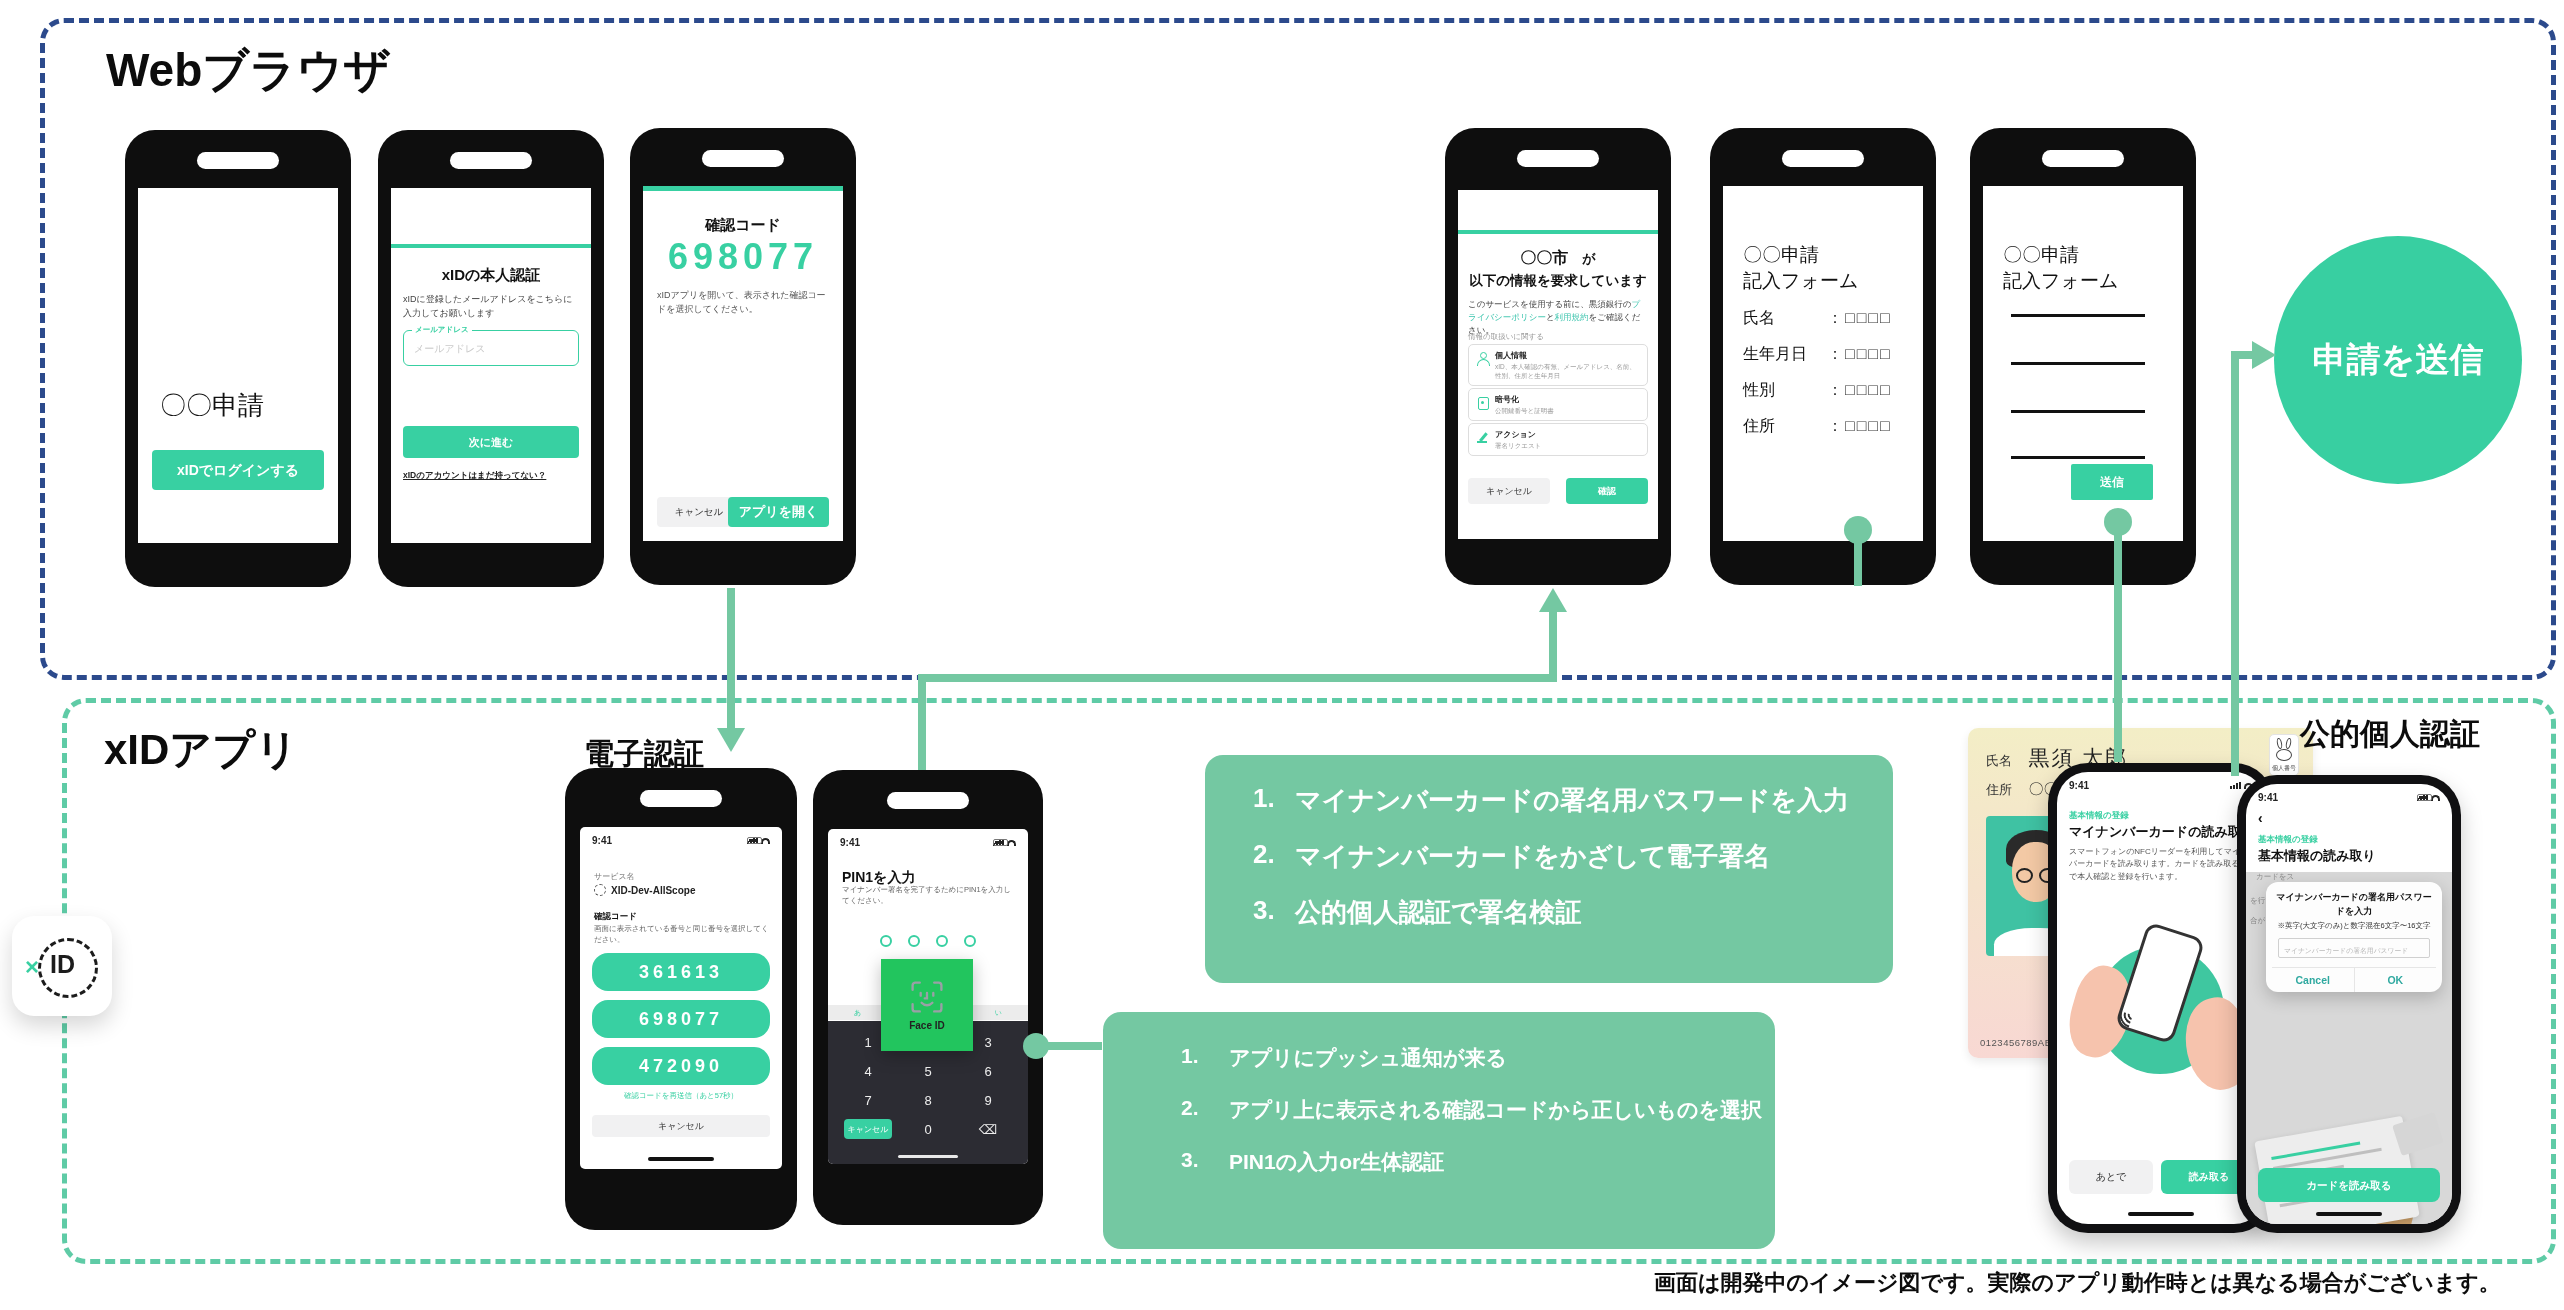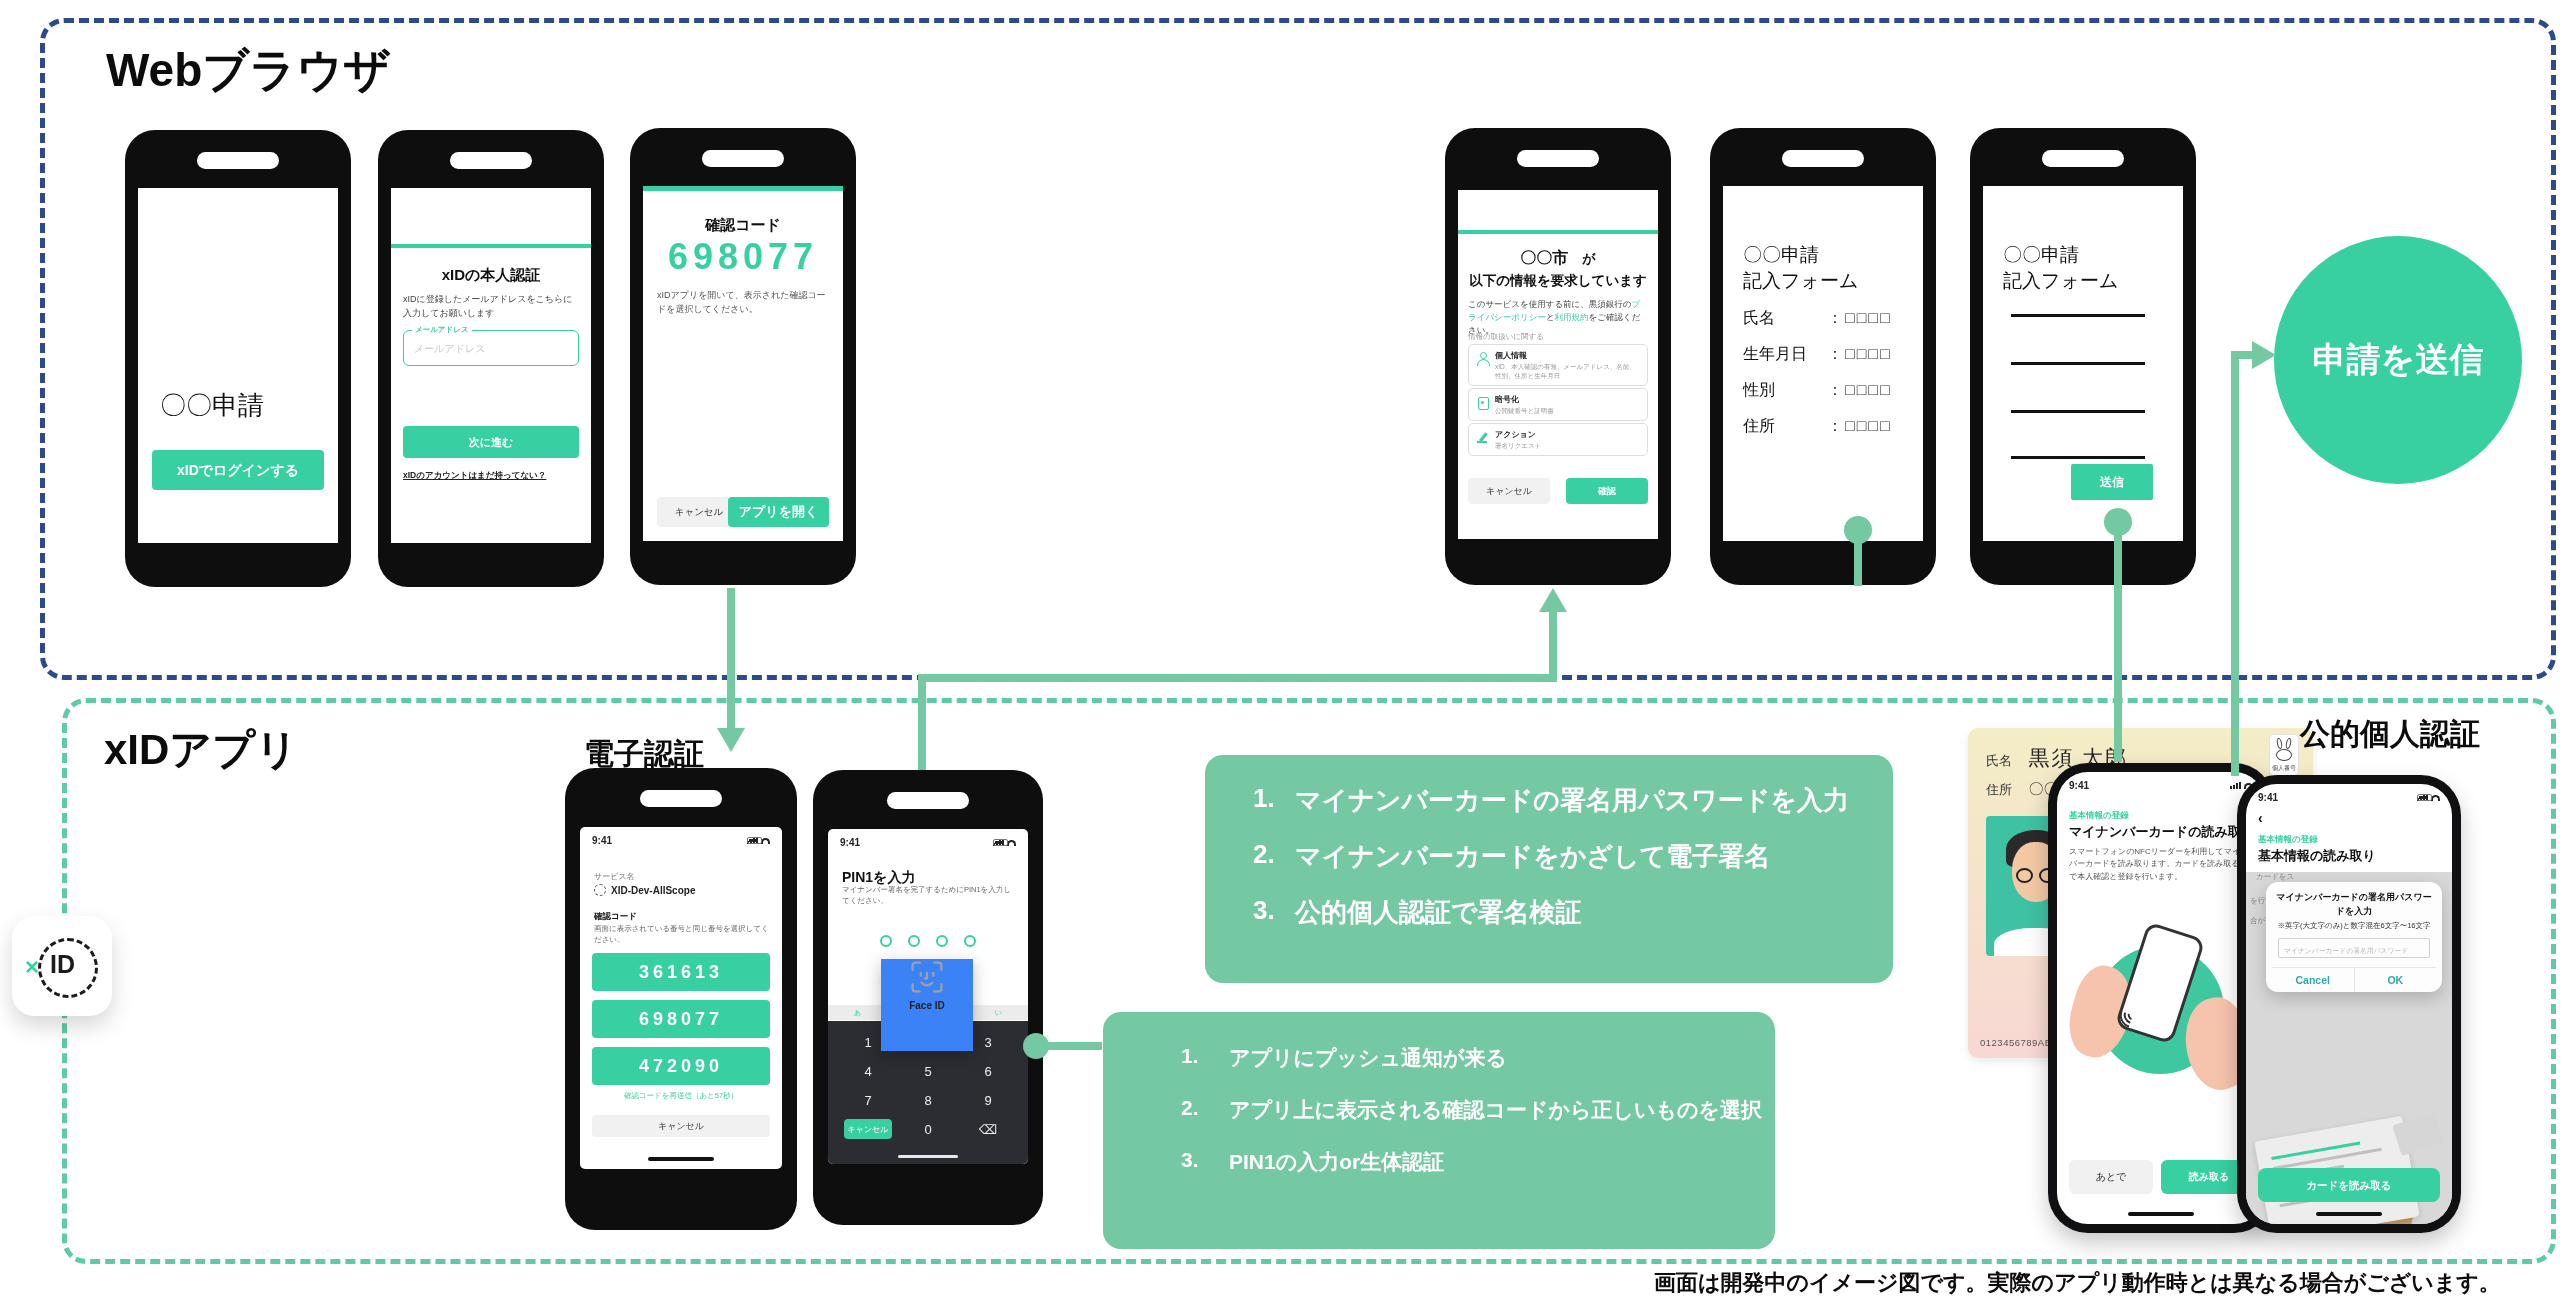--- a/index.html
+++ b/index.html
@@ -123,40 +123,40 @@
   .note2 .num{left:78px;font-size:21px;}
   .note2 .txt{left:126px;font-size:21px;}
 
   
   .pa-slabel{left:14px;top:44px;font-size:8px;color:#777;}
   .pa-srow{left:14px;top:57px;display:flex;align-items:center;gap:5px;}
   .pa-srow .sname{position:static;font-size:10px;font-weight:600;color:#222;}
   .xid-mini{position:static;width:12px;height:12px;border:1.5px dashed #555;border-radius:50%;}
   .pa-clabel{left:14px;top:84px;font-size:8.5px;font-weight:700;}
   .pa-inst{left:14px;right:8px;top:96px;font-size:7.5px;color:#666;line-height:1.5;}
-  .pa-code{left:12px;right:12px;height:38px;line-height:38px;font-size:18px;font-weight:700;letter-spacing:4px;border-radius:4px;}
+  .pa-code{left:12px;right:12px;height:38px;line-height:38px;font-size:18px;font-weight:700;letter-spacing:4px;border-radius:16px;}
   .pa-resend{left:0;right:0;top:264px;text-align:center;font-size:7.5px;color:#38d0a2;}
   .pa-cancel{left:12px;right:12px;top:288px;height:22px;line-height:22px;font-size:9px;}
 
   
   .pb-h{left:14px;top:40px;font-size:14px;font-weight:800;}
   .pb-inst{left:14px;right:10px;top:55px;font-size:7.5px;color:#666;line-height:1.5;}
   .pb-dots{left:0;right:0;top:106px;display:flex;justify-content:center;gap:16px;}
   .pb-dots i{position:static;width:12px;height:12px;border:2.2px solid #38d0a2;border-radius:50%;}
   .pb-strip{left:0;right:0;top:176px;height:15px;background:#ececec;display:flex;justify-content:space-between;
             align-items:center;padding:0 26px;}
   .pb-strip span{position:static;font-size:7px;color:#38d0a2;}
   .pb-pad{left:0;right:0;top:192px;bottom:0;background:#2c2c33;padding:8px 10px 16px;
           display:grid;grid-template-columns:1fr 1fr 1fr;grid-auto-rows:26px;row-gap:3px;}
   .pb-pad div{position:static;color:#eee;font-size:13px;display:flex;align-items:center;justify-content:center;}
   .pad-cancel{background:#38d0a2;border-radius:4px;font-size:8px !important;margin:3px 6px;color:#fff !important;}
   .pb-home{left:50%;transform:translateX(-50%);bottom:6px;width:60px;height:3px;background:#e9e9e9;border-radius:2px;}
-  .faceid-card{left:53px;top:130px;width:92px;height:92px;background:#3b82f6;z-index:5;
+  .faceid-card{left:53px;top:130px;width:92px;height:92px;background:#22c55e;z-index:5;
                box-shadow:0 5px 16px rgba(0,0,0,.25);display:flex;flex-direction:column;align-items:center;
-               justify-content:flex-start;gap:5px;}
+               justify-content:center;gap:5px;}
   .faceid-card svg{position:static;}
   .faceid-label{position:static;font-size:10px;font-weight:700;color:#222;}
 
   
   .mncard{position:absolute;left:1968px;top:728px;width:345px;height:330px;border-radius:10px;z-index:8;
           background:linear-gradient(180deg,#f3eec6 0%,#f5e2cc 48%,#f8d8d3 100%);box-shadow:0 4px 10px rgba(0,0,0,.08);}
   .mncard *{position:absolute;box-sizing:border-box;}
   .c-row1{left:18px;top:16px;}
   .c-row1 span,.c-row2 span{position:static;}
   .c-lab{font-size:13px;color:#333;margin-right:12px;}

